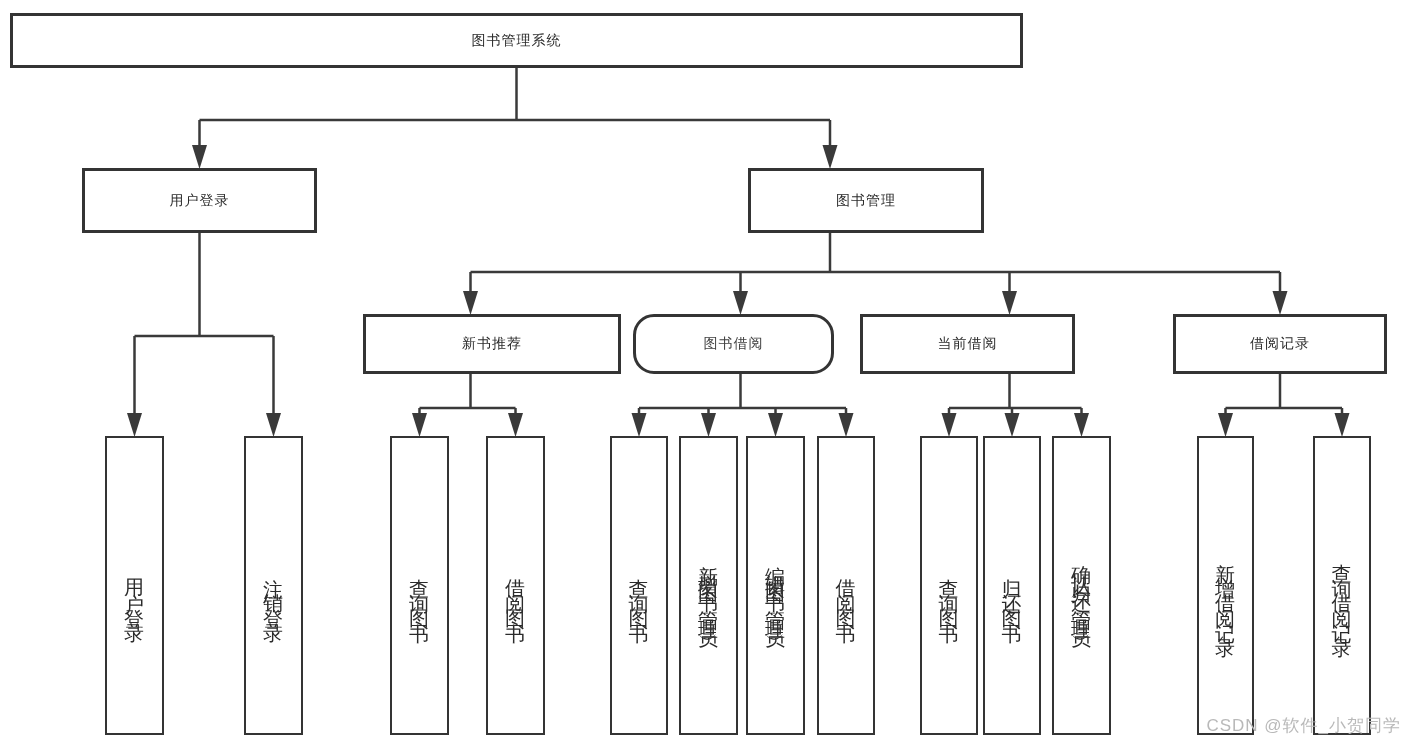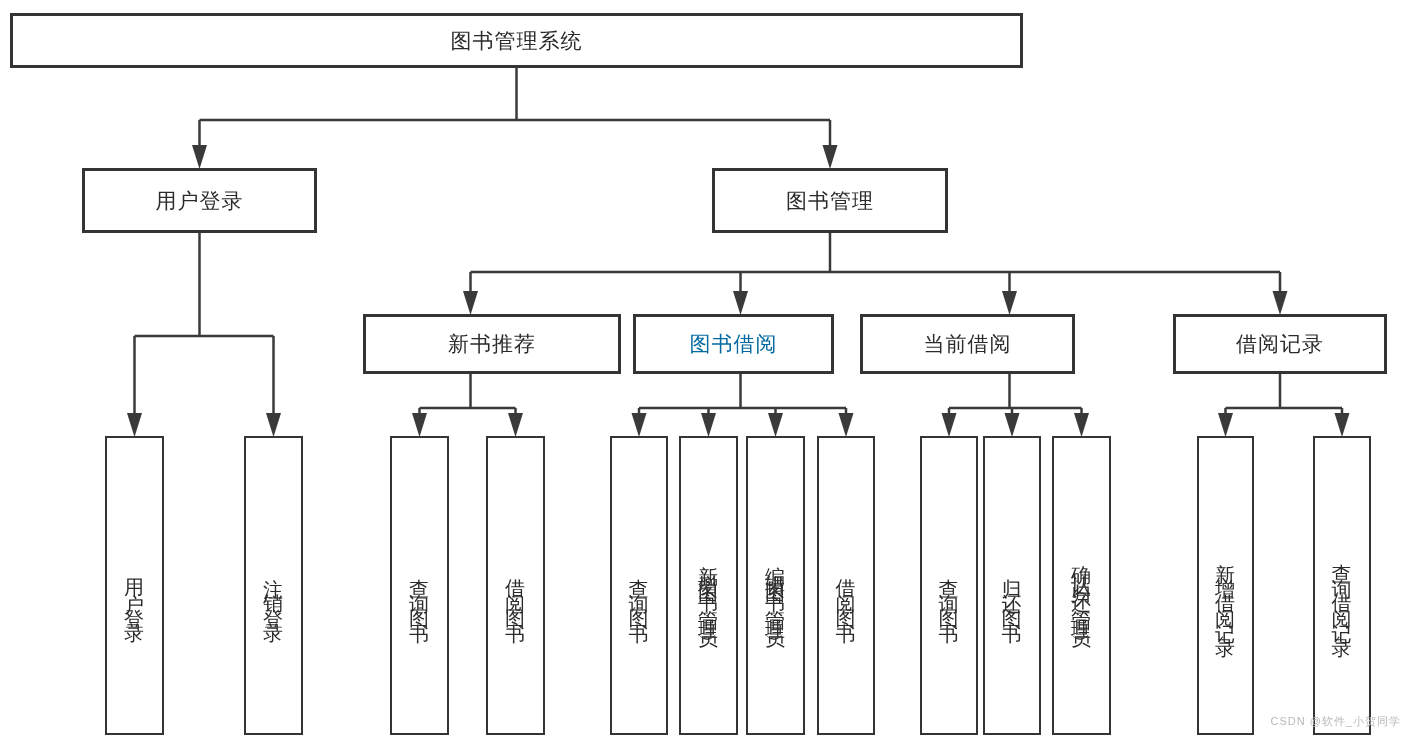--- a/index.html
+++ b/index.html
@@ -26,39 +26,39 @@
     box-sizing: border-box;
     background: #ffffff;
     display: flex;
     align-items: center;
     justify-content: center;
     z-index: 2;
     color: #2b2b2b;
   }
   .node.horizontal {
     border: 3px solid #343434;
-    font-size: 21px;
+    font-size: 14px;
     letter-spacing: 1px;
   }
   .node.vertical {
     border: 2px solid #343434;
     font-size: 20px;
   }
   .node.vertical .vlabel {
     writing-mode: vertical-rl;
     text-orientation: upright;
     white-space: nowrap;
     line-height: 1;
   }
   #watermark {
     position: absolute;
     z-index: 5;
     top: 714px;
     right: 4px;
-    font-size: 11px;
+    font-size: 17px;
     letter-spacing: 1px;
     white-space: nowrap;
   }
 </style>
 </head>
 <body>
 
 <div id="stage">
   <svg id="wires" width="1405" height="747" viewBox="0 0 1405 747">
       <line x1="516.5" y1="68" x2="516.5" y2="120" stroke="#3a3a3a" stroke-width="2.5"></line>
@@ -114,27 +114,27 @@
       <line x1="1342" y1="408" x2="1342" y2="416" stroke="#3a3a3a" stroke-width="2.5"></line>
       <polygon points="1334.5,413 1349.5,413 1342,437" fill="#3a3a3a"></polygon>
     </svg>
   <div id="nodes">
       <div class="node horizontal" style="left: 10px; top: 13px; width: 1013px; height: 55px; border-color: rgb(52, 52, 52); color: rgb(43, 43, 43);">
         <span>图书管理系统</span>
       </div>
       <div class="node horizontal" style="left: 82px; top: 168px; width: 235px; height: 65px; border-color: rgb(52, 52, 52); color: rgb(43, 43, 43);">
         <span>用户登录</span>
       </div>
-      <div class="node horizontal" style="left: 712px; top: 168px; width: 236px; height: 65px; border-color: rgb(52, 52, 52); color: rgb(43, 43, 43);">
+      <div class="node horizontal" style="left: 748px; top: 168px; width: 236px; height: 65px; border-color: rgb(52, 52, 52); color: rgb(43, 43, 43);">
         <span>图书管理</span>
       </div>
       <div class="node horizontal" style="left: 363px; top: 314px; width: 258px; height: 60px; border-color: rgb(52, 52, 52); color: rgb(43, 43, 43);">
         <span>新书推荐</span>
       </div>
-      <div class="node horizontal" style="left: 633px; top: 314px; width: 201px; height: 60px; border-color: rgb(52, 52, 52); color: #0369a1;">
+      <div class="node horizontal" style="left: 633px; top: 314px; width: 201px; height: 60px; border-color: rgb(52, 52, 52); color: #404040; border-radius: 21px;">
         <span>图书借阅</span>
       </div>
       <div class="node horizontal" style="left: 860px; top: 314px; width: 215px; height: 60px; border-color: rgb(52, 52, 52); color: rgb(43, 43, 43);">
         <span>当前借阅</span>
       </div>
       <div class="node horizontal" style="left: 1173px; top: 314px; width: 214px; height: 60px; border-color: rgb(52, 52, 52); color: rgb(43, 43, 43);">
         <span>借阅记录</span>
       </div>
       <div class="node vertical" style="left: 105px; top: 436px; width: 59px; height: 299px; border-color: rgb(52, 52, 52); color: rgb(43, 43, 43);">
         <span class="vlabel" style="letter-spacing: 15px; margin-top: 15px;">用户登录</span>

